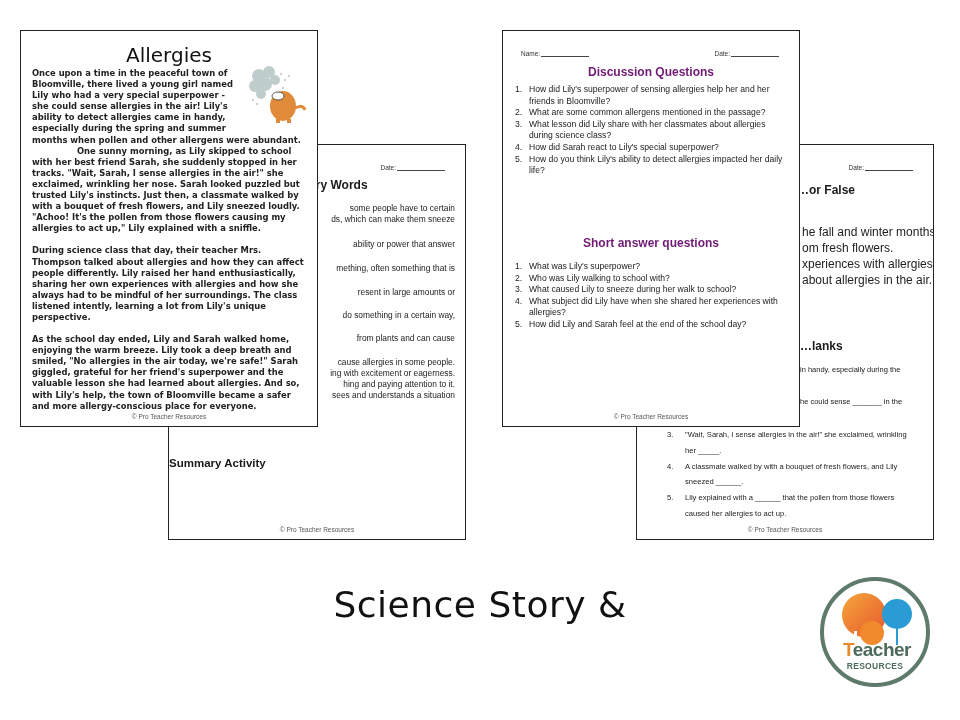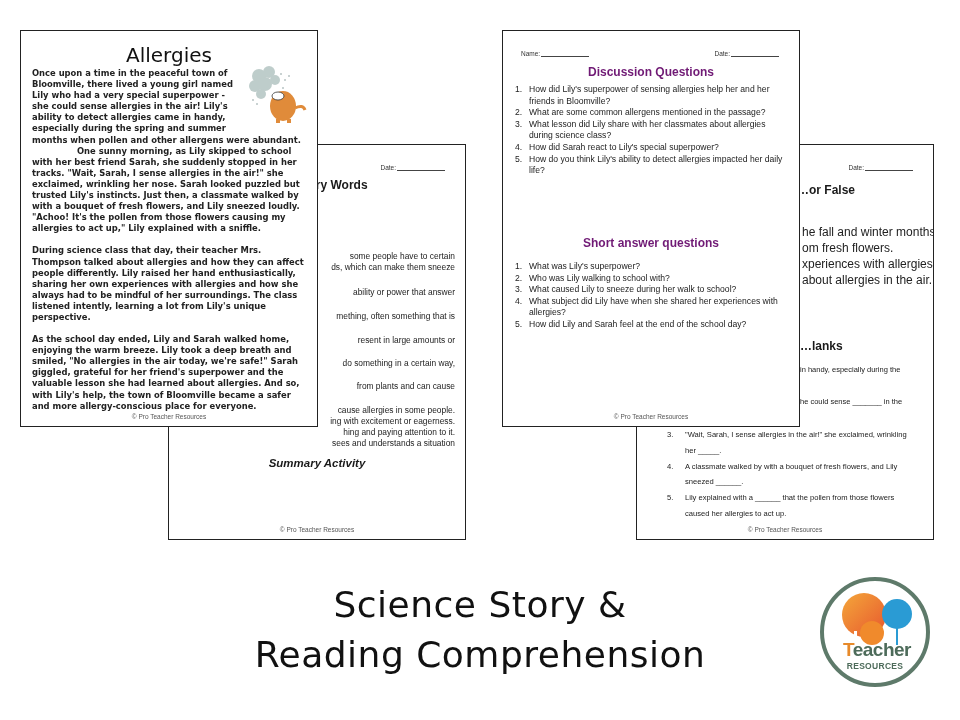--- a/index.html
+++ b/index.html
@@ -78,24 +78,24 @@
   .vocab-date { position: absolute; top: 19px; right: 20px; font-size: 6.5px; color: #333; }
   .vocab-date .line { display: inline-block; width: 48px; border-bottom: 1px solid #444; margin-left: 1px; vertical-align: -1px; }
   .vocab-heading {
     position: absolute; top: 33px; left: 0; right: 0; text-align: center;
     font-weight: bold; font-size: 12px; padding-left: 20px;
   }
   .vocab-lines {
     position: absolute; top: 58px; left: 12px; right: 10px;
     font-size: 8.4px; color: #222;
   }
-  .vocab-lines div { white-space: nowrap; text-align: left; margin-top: 48px; }
+  .vocab-lines div { white-space: nowrap; text-align: left; }
   .summary-title {
-    position: absolute; top: 312px; left: 0; right: 0; text-align: center;
-    font-weight: bold; font-size: 11.5px; font-style: italic;
+    position: absolute; top: 312px; left: 0; right: 0; 
+    font-weight: bold; font-size: 11.5px;
   }
   .summary-text {
     position: absolute; top: 329px; left: 20px; right: 20px; text-align: center;
     font-size: 8.6px; line-height: 12px; color: #222;
   }
 
   
   .tf-date { position: absolute; top: 19px; right: 20px; font-size: 6.5px; color: #333; }
   .tf-date .line { display: inline-block; width: 48px; border-bottom: 1px solid #444; margin-left: 1px; vertical-align: -1px; }
   .tf-heading { position: absolute; top: 38px; left: 160px; font-weight: bold; font-size: 12px; }
@@ -250,21 +250,20 @@
     <li><span class="num">2.</span><span>Who was Lily walking to school with?</span></li>
     <li><span class="num">3.</span><span>What caused Lily to sneeze during her walk to school?</span></li>
     <li><span class="num">4.</span><span>What subject did Lily have when she shared her experiences with allergies?</span></li>
     <li><span class="num">5.</span><span>How did Lily and Sarah feel at the end of the school day?</span></li>
   </ol>
   <div class="footer">© Pro Teacher Resources</div>
 </div>
 
 <div class="big-title">
   <div>Science Story &amp;</div>
-  <div>Reading Comprehension</div>
 </div>
 
 <div class="logo">
   <div class="c1"></div>
   <div class="c2"></div>
   <div class="c3"></div>
   <div class="stem"></div>
   <div class="trunk"></div>
   <div class="word1"><span class="t">T</span><span>eacher</span></div>
   <div class="word2">RESOURCES</div>

